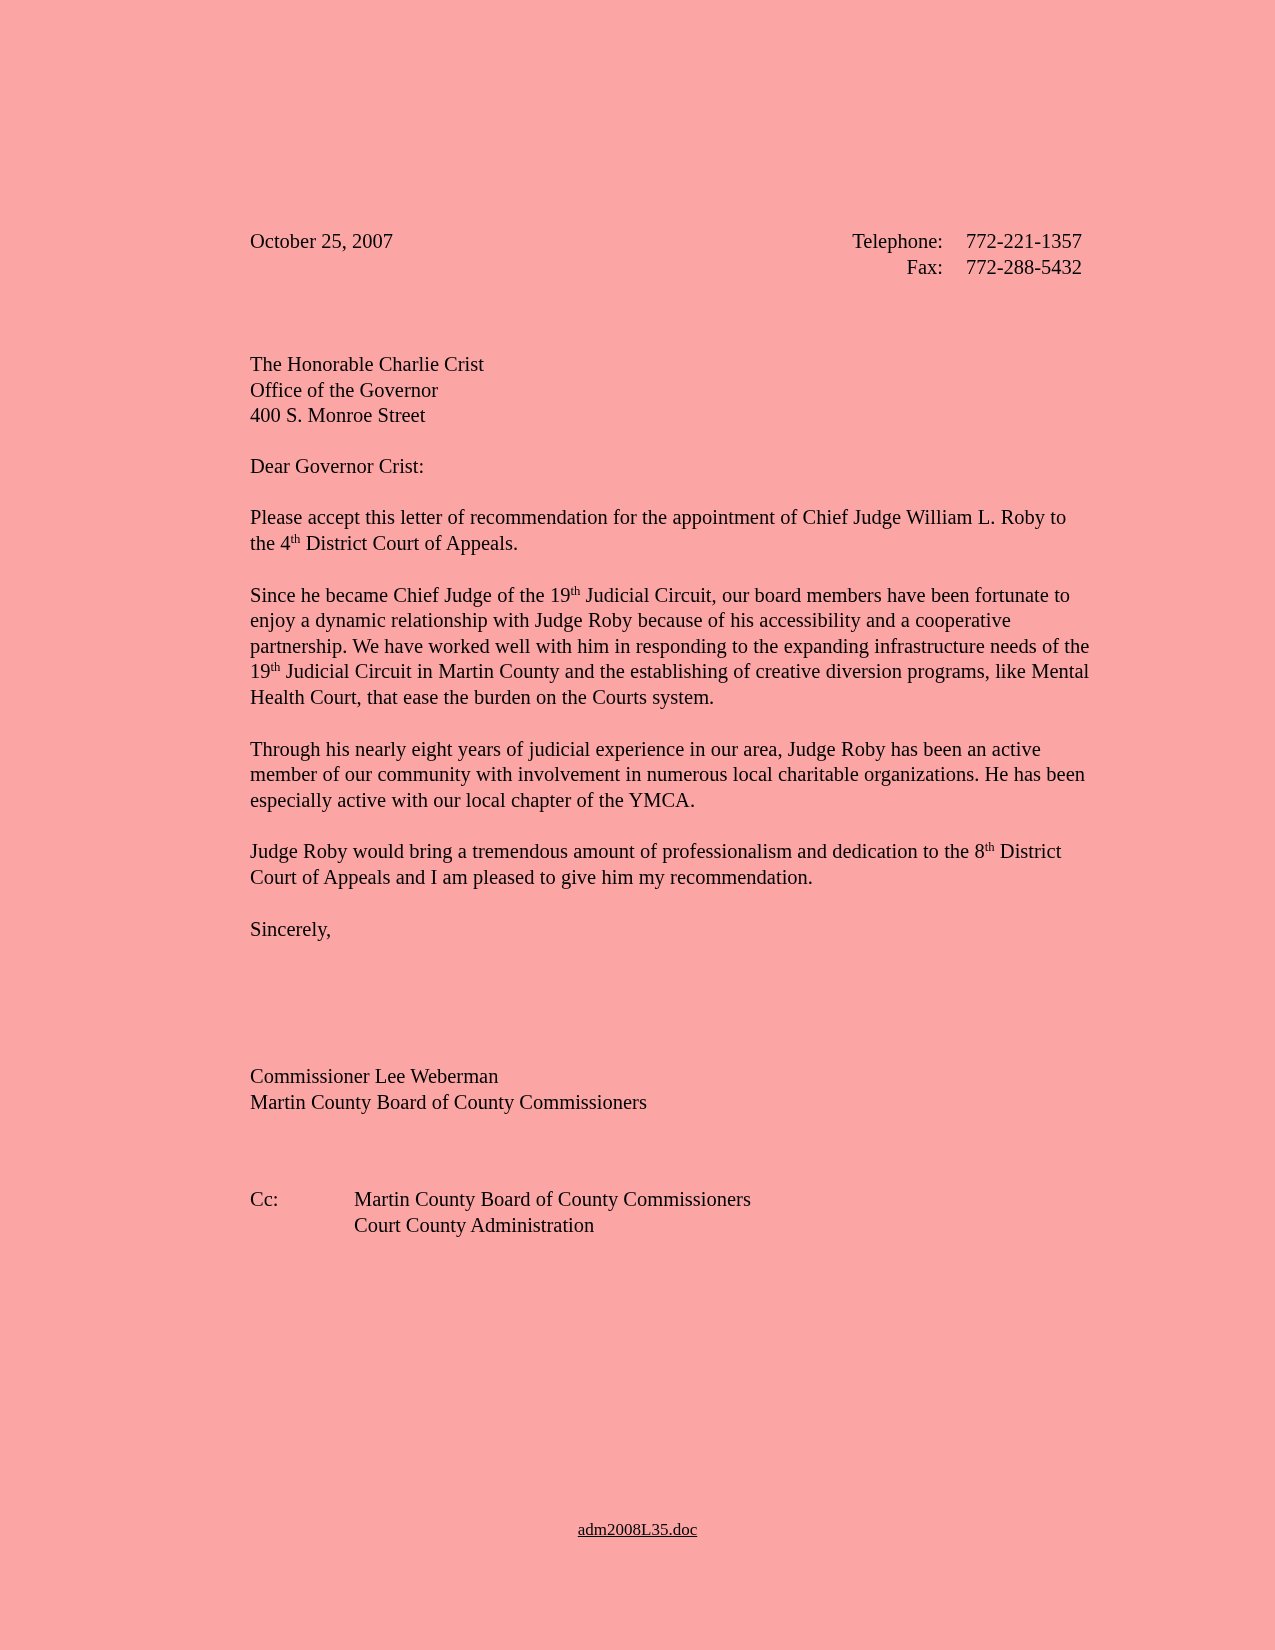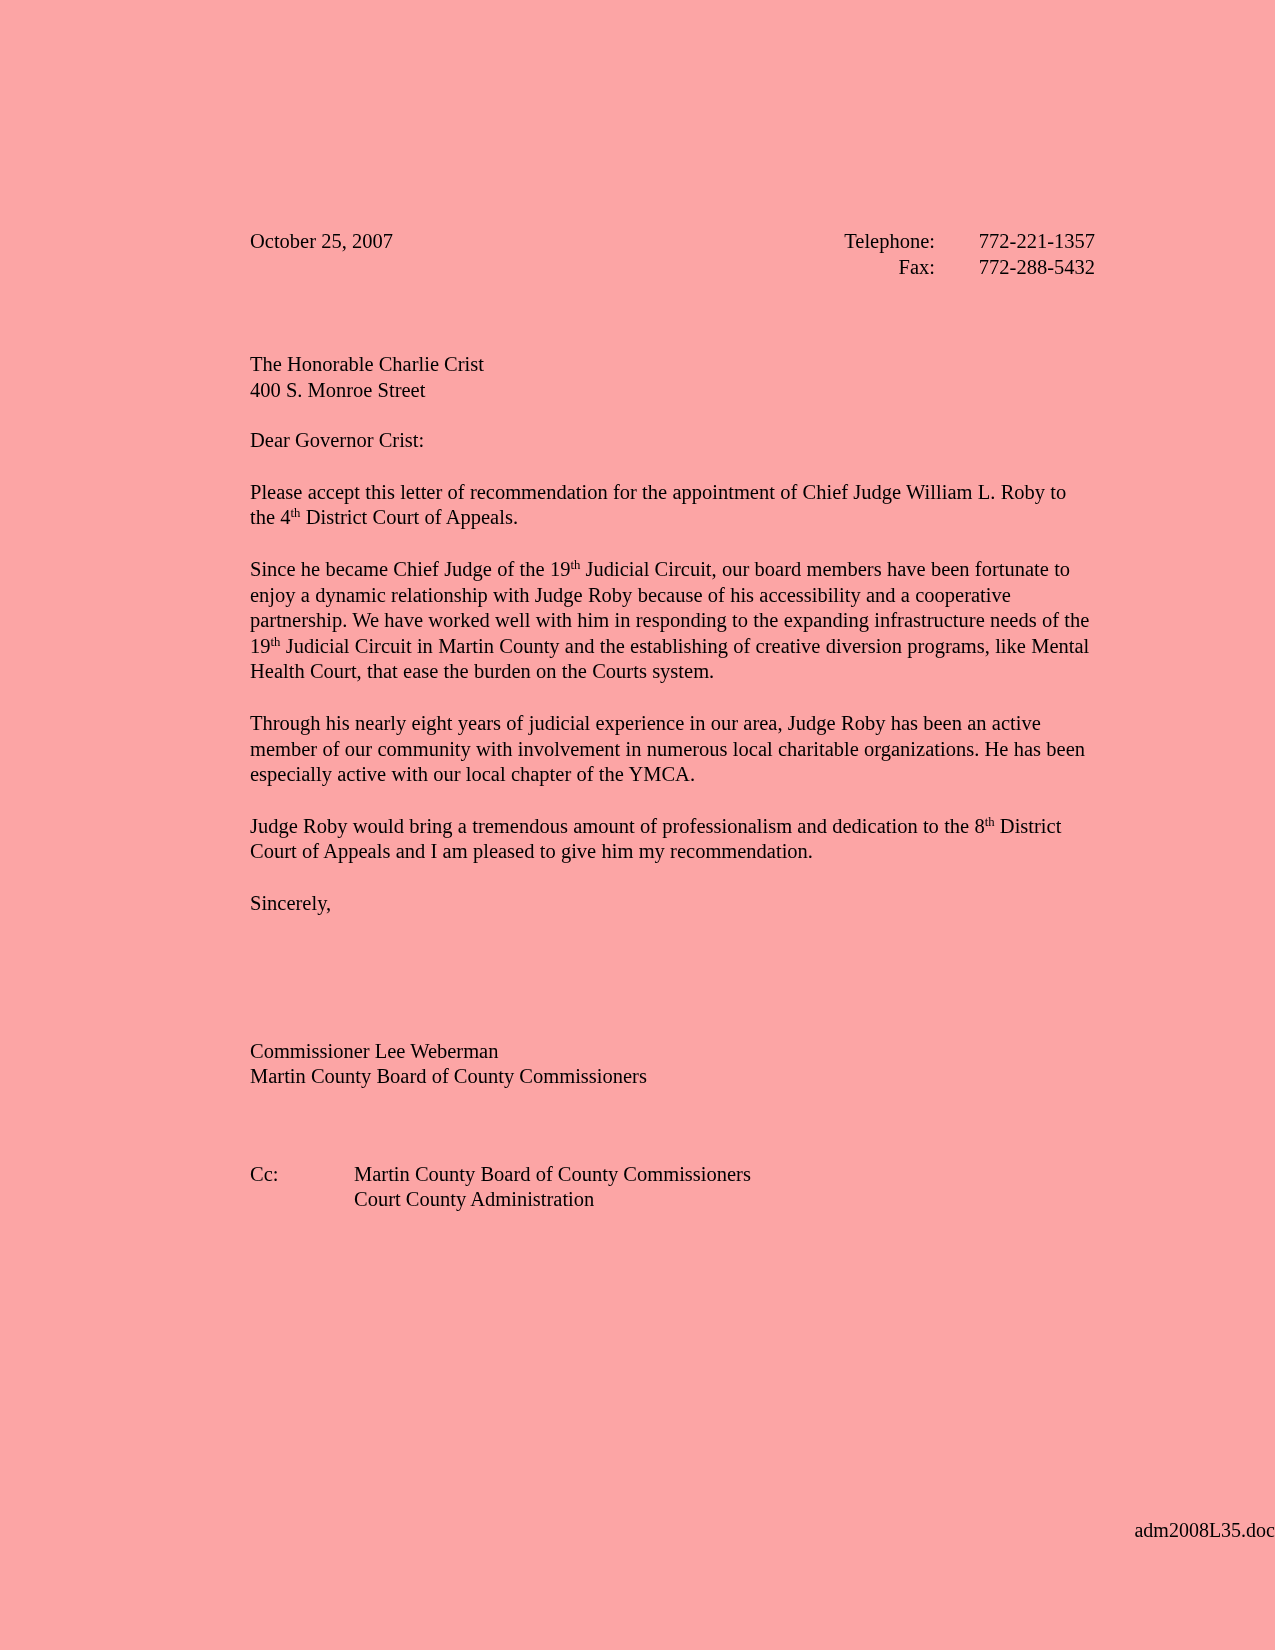--- a/index.html
+++ b/index.html
@@ -49,22 +49,21 @@
     justify-content: flex-end;
     white-space: nowrap;
   }
   .contact-label {
     text-align: right;
     width: 118px;
     padding-right: 10px;
   }
   .contact-value {
     width: 142px;
-    text-align: right;
-    margin-left: 8px;
+    text-align: center;
   }
 
   .addressee {
     margin-top: 72px;
     font-size: 20.5px;
     line-height: 25.6px;
   }
   .addressee div { white-space: nowrap; }
 
   .salutation {
@@ -114,23 +113,24 @@
     width: 72px;
     flex: 0 0 72px;
   }
   .cc-entries div { white-space: nowrap; }
 
   .footer {
     position: absolute;
     left: 0;
     right: 0;
     top: 1520px;
-    text-align: right;
-    font-size: 20px;
+    text-align: center;
+    font-size: 17px;
     line-height: 20px;
+    text-decoration: underline;
   }
 </style>
 </head>
 <body>
 
 <div class="page">
 
   <div class="letter">
 
     <div class="row-top">
@@ -142,20 +142,21 @@
         </div>
         <div class="contact-row">
           <span class="contact-label">Fax:</span>
           <span class="contact-value">772-288-5432</span>
         </div>
       </div>
     </div>
 
     <div class="addressee">
       <div>The Honorable Charlie Crist</div>
+      <div>Office of the Governor</div>
       <div>400 S. Monroe Street</div>
     </div>
 
     <div class="salutation">Dear Governor Crist:</div>
 
     <p class="body"><span>Please accept this letter of recommendation for the appointment of Chief Judge William L. Roby to the 4</span><sup>th</sup><span> District Court of Appeals.</span></p>
 
     <p class="body"><span>Since he became Chief Judge of the 19</span><sup>th</sup><span> Judicial Circuit, our board members have been fortunate to enjoy a dynamic relationship with Judge Roby because of his accessibility and a cooperative partnership.  We have worked well with him in responding to the expanding infrastructure needs of the 19</span><sup>th</sup><span> Judicial Circuit in Martin County and the establishing of creative diversion programs, like Mental Health Court, that ease the burden on the Courts system.</span></p>
 
     <p class="body">Through his nearly eight years of judicial experience in our area, Judge Roby has been an active member of our community with involvement in numerous local charitable organizations.  He has been especially active with our local chapter of the YMCA.</p>

